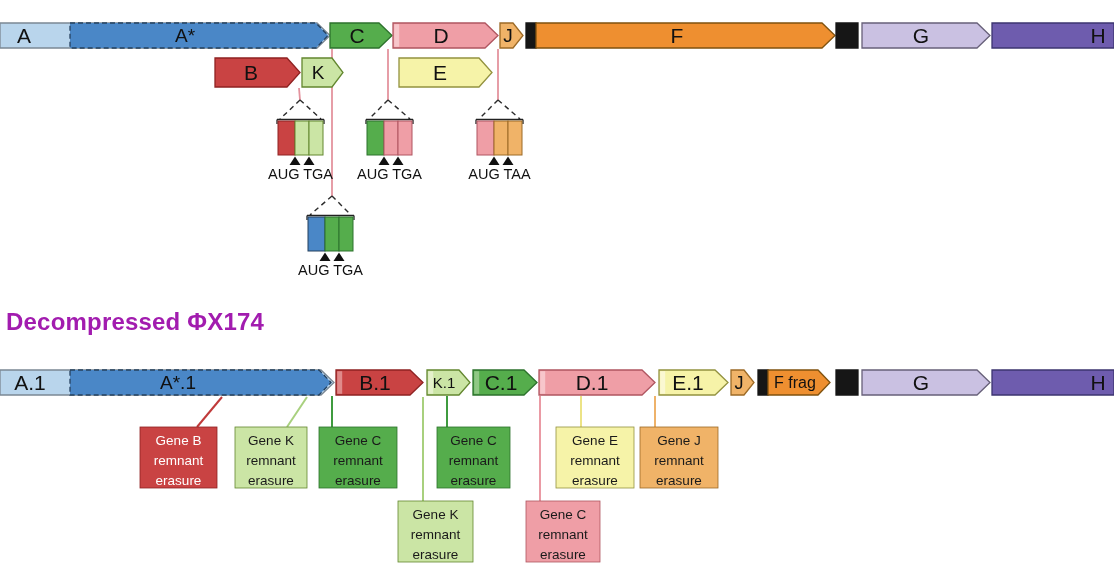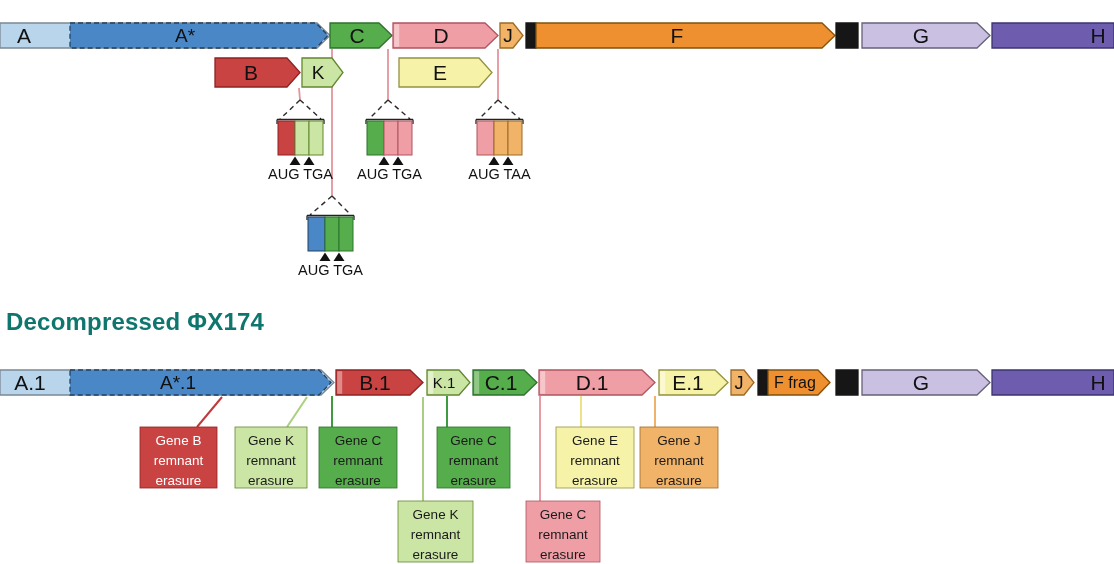--- a/index.html
+++ b/index.html
@@ -1,19 +1,19 @@
 <!DOCTYPE html>
 <html><head>
 <meta charset="utf-8">
 <style>
   html,body{margin:0;padding:0;background:#ffffff;}
   #stage{position:relative;width:1114px;height:564px;background:#ffffff;overflow:hidden;
          font-family:"Liberation Sans", sans-serif;}
   #diagram{position:absolute;left:0;top:0;}
-  #main-title{position:absolute;left:6px;top:308px;font-size:24px;font-weight:bold;color:#0f766e;
+  #main-title{position:absolute;left:6px;top:308px;font-size:24px;font-weight:bold;color:#a21caf;
               font-family:"Liberation Sans", sans-serif; letter-spacing:0.2px;}
   text{font-family:"Liberation Sans", sans-serif;}
 </style>
 </head>
 <body>
 
 <div id="stage">
   <svg id="diagram" width="1114" height="564" viewBox="0 0 1114 564">
     <g id="layer-lines">
         <line x1="299" y1="88" x2="300" y2="100" stroke="#e4939e" stroke-width="1.8"></line>

